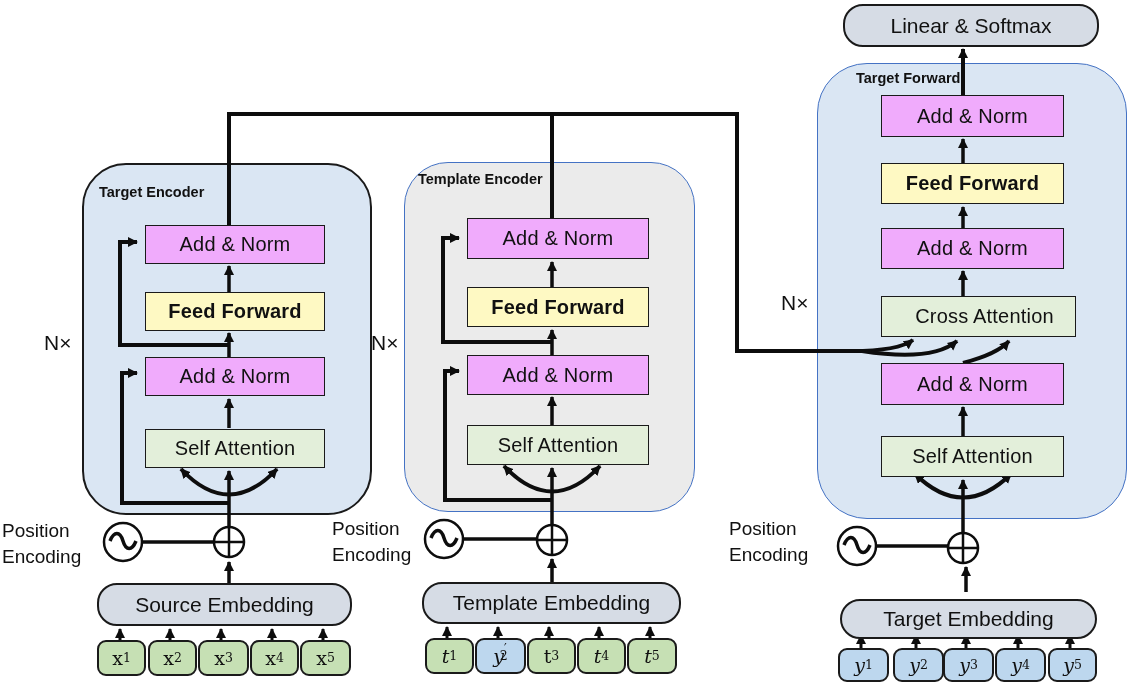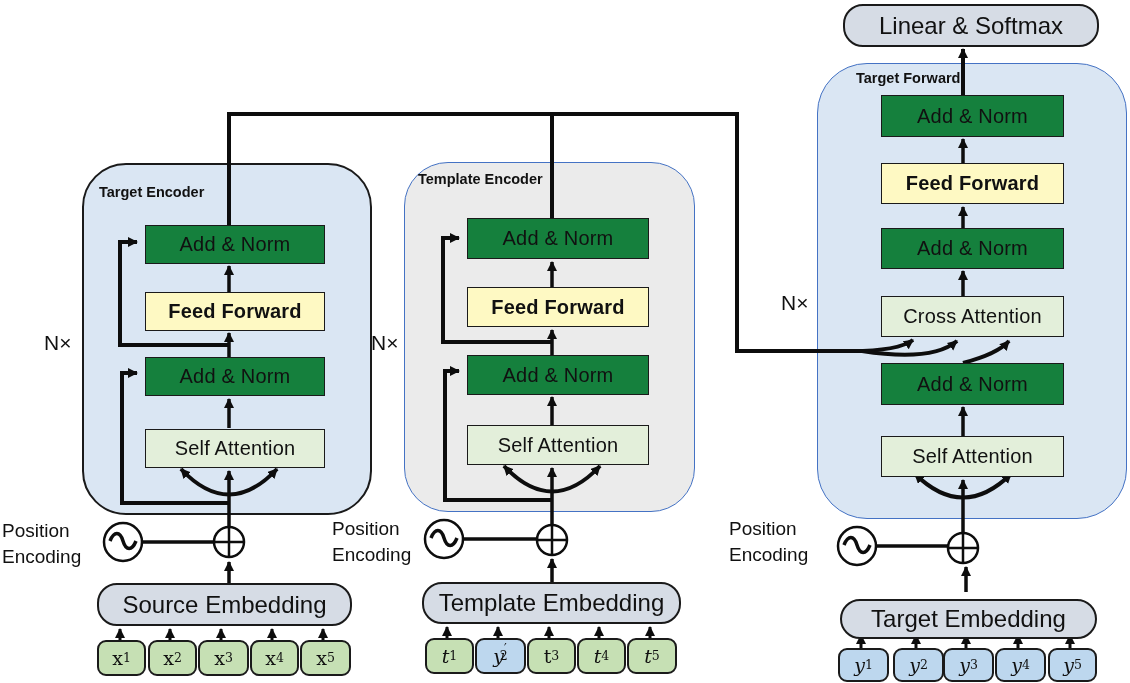--- a/index.html
+++ b/index.html
@@ -5,25 +5,25 @@
   html,body{margin:0;padding:0;background:#ffffff;}
   .canvas{position:relative;width:1130px;height:683px;background:#ffffff;overflow:hidden;
           font-family:"Liberation Sans",sans-serif;color:#111;}
   .layer-svg{position:absolute;left:0;top:0;z-index:2;}
   .container{position:absolute;z-index:1;border-radius:44px;}
   .c-blue{background:#dae6f3;border:2px solid #1a1a1a;}
   .c-gray{background:#ebebeb;border:1.5px solid #4472c4;}
   .c-blue-thin{background:#dae6f3;border:1.5px solid #4472c4;}
   .block{position:absolute;z-index:3;border:1.5px solid #1a1a1a;display:flex;align-items:center;
          justify-content:center;font-size:20px;letter-spacing:.2px;}
-  .b-pink{background:#15803d;}
+  .b-pink{background:#f0abfc;}
   .b-yellow{background:#fef9c3;font-weight:bold;}
   .b-green{background:#e3efda;}
   .pill{position:absolute;z-index:3;border:2px solid #1a1a1a;border-radius:20px;background:#d6dce5;
-        display:flex;align-items:center;justify-content:center;font-size:24px;}
+        display:flex;align-items:center;justify-content:center;font-size:21px;}
   .ctitle{position:absolute;z-index:3;font-weight:bold;font-size:14.5px;}
   .nx{position:absolute;z-index:3;font-size:21px;}
   .posenc{position:absolute;z-index:3;font-size:19px;line-height:26px;}
   .token{position:absolute;z-index:3;height:32px;border:2px solid #1a1a1a;border-radius:9px;
          display:flex;align-items:center;justify-content:center;
          font-family:"DejaVu Serif",serif;font-size:19px;}
   .tk-green{background:#c6e0b4;}
   .tk-blue{background:#bdd7ee;}
   .token sub{font-size:12.5px;line-height:0;}
   .italic{font-style:italic;}
@@ -152,21 +152,21 @@
   <div class="block b-green" style="left:145px;top:429px;width:178px;height:37px;">Self Attention</div>
 
   <div class="block b-pink" style="left:467px;top:218px;width:180px;height:39px;">Add &amp; Norm</div>
   <div class="block b-yellow" style="left:467px;top:287px;width:180px;height:38px;">Feed Forward</div>
   <div class="block b-pink" style="left:467px;top:355px;width:180px;height:38px;">Add &amp; Norm</div>
   <div class="block b-green" style="left:467px;top:425px;width:180px;height:38px;">Self Attention</div>
 
   <div class="block b-pink" style="left:881px;top:95px;width:181px;height:40px;">Add &amp; Norm</div>
   <div class="block b-yellow" style="left:881px;top:163px;width:181px;height:39px;">Feed Forward</div>
   <div class="block b-pink" style="left:881px;top:228px;width:181px;height:39px;">Add &amp; Norm</div>
-  <div class="block b-green" style="left:881px;top:296px;width:181px;height:39px;">Cross Attention</div>
+  <div class="block b-green" style="left:881px;top:296px;width:181px;height:39px;padding-left:12px;">Cross Attention</div>
   <div class="block b-pink" style="left:881px;top:363px;width:181px;height:40px;">Add &amp; Norm</div>
   <div class="block b-green" style="left:881px;top:436px;width:181px;height:39px;">Self Attention</div>
 
   <div class="posenc" style="left:2px;top:518px;">
     <div>Position</div>
     <div>Encoding</div>
   </div>
   <div class="posenc" style="left:332px;top:516px;">
     <div>Position</div>
     <div>Encoding</div>

